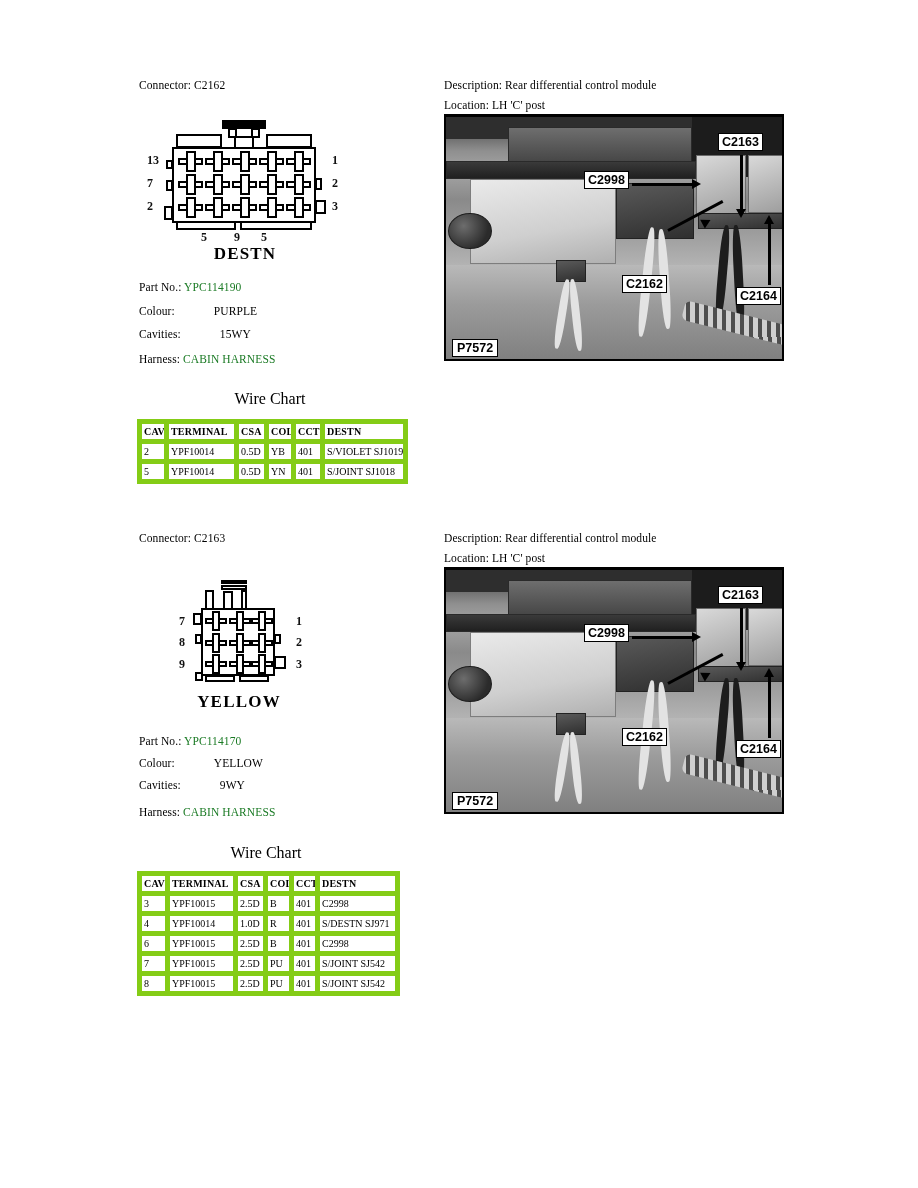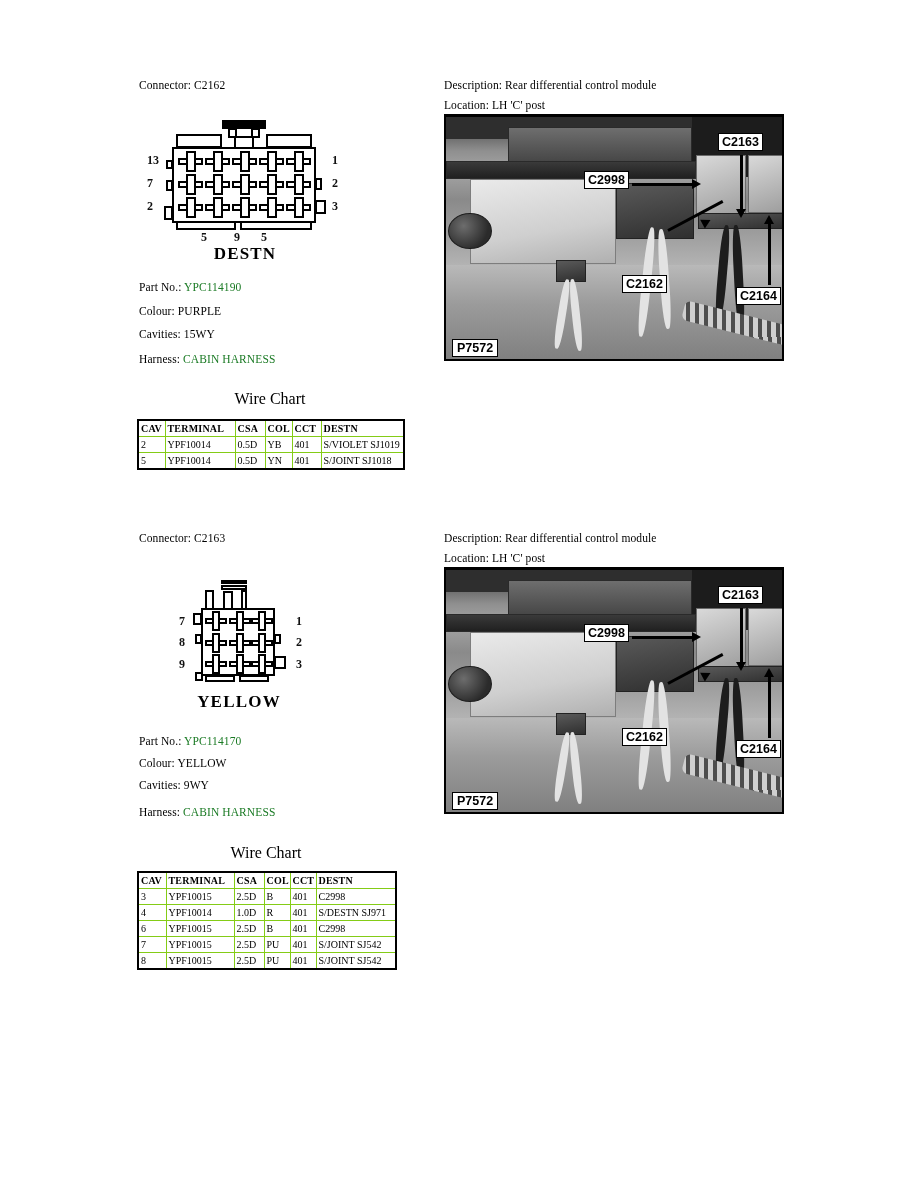--- a/index.html
+++ b/index.html
@@ -29,20 +29,21 @@
     font-weight: normal;
     font-size: 11.5px;
     white-space: nowrap;
     letter-spacing: 0.1px;
   }
   .lbl .val-green {
     color: #1a7a24;
   }
   .lbl .val-black {
     color: #000000;
+    margin-left: 36px;
   }
 
   
   .conn-wrap {
     position: absolute;
     margin-left: 11px;
   }
   .conn-body {
     position: absolute;
     box-sizing: border-box;
@@ -123,21 +124,21 @@
   }
   table.wirechart {
     position: absolute;
     border-collapse: collapse;
     background: #fff;
     font-family: "Liberation Serif", serif;
     font-size: 10px;
     table-layout: fixed;
   }
   table.wirechart td, table.wirechart th {
-    border: 1px solid #84cc16;
+    border: 5px solid #84cc16;
     padding: 1px 2px;
     text-align: left;
     font-weight: normal;
     height: 13px;
     line-height: 12px;
     overflow: hidden;
     white-space: nowrap;
   }
   table.wirechart thead th {
     font-weight: bold;

